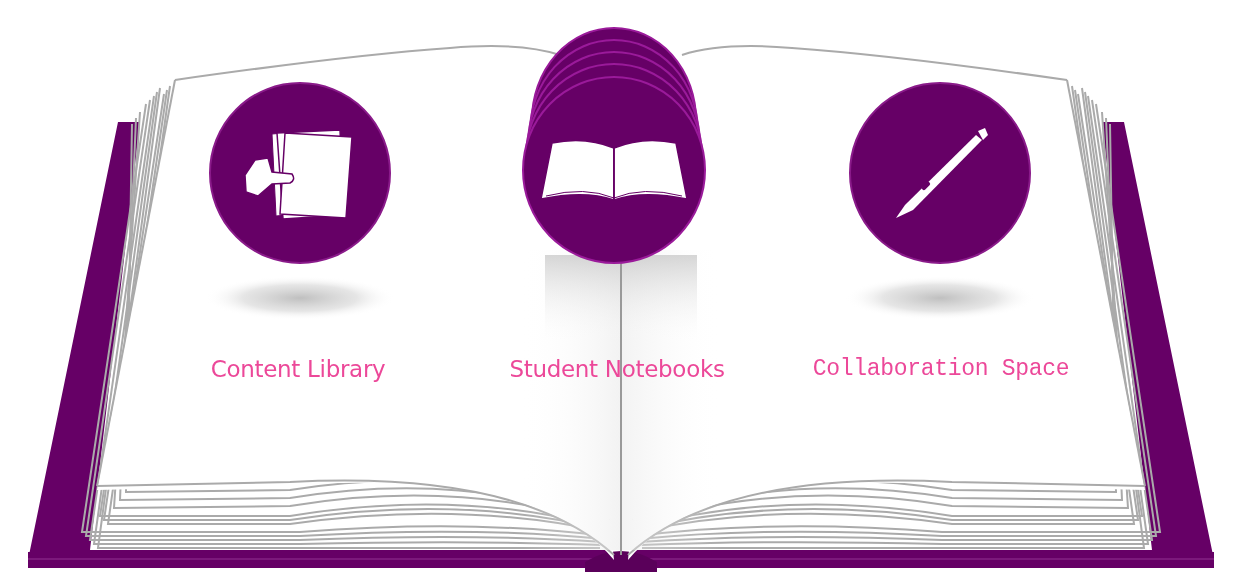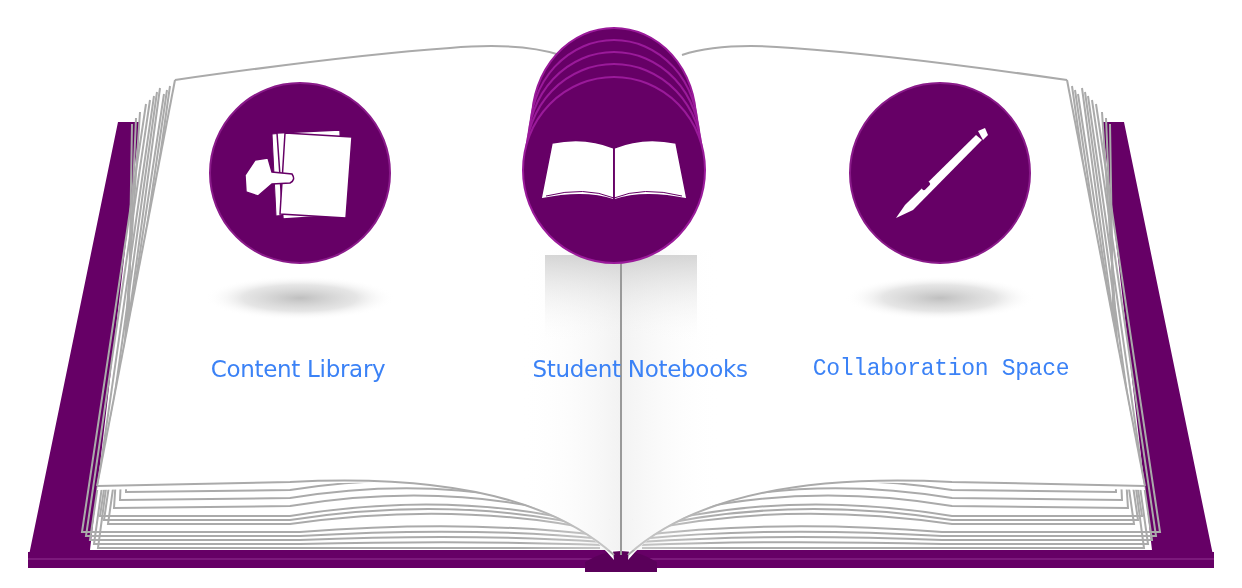--- a/index.html
+++ b/index.html
@@ -2,21 +2,21 @@
 <html><head>
 <meta charset="utf-8">
 <style>
   html, body { margin: 0; padding: 0; background: #ffffff; }
   body { width: 1242px; height: 588px; position: relative; overflow: hidden; }
   #book-svg { position: absolute; left: 0; top: 0; width: 1242px; height: 588px; }
   .label {
     position: absolute;
     font-family: "DejaVu Sans", sans-serif;
     font-size: 23px;
-    color: #3b82f6;
+    color: #ec4899;
     white-space: nowrap;
     transform: translateX(-50%);
     letter-spacing: -0.3px;
     text-align: center;
   }
   .hotspot { position: absolute; border-radius: 50%; cursor: pointer; }
 </style>
 </head>
 <body>
 
@@ -130,14 +130,14 @@
       <rect x="921" y="184" width="10" height="4" rx="2" fill="#660066" transform="rotate(-45 926 186)"></rect>
     </g>
   </g>
 </svg>
 
 <div class="hotspot" style="left:210px;top:83px;width:180px;height:180px;"></div>
 <div class="hotspot" style="left:523px;top:30px;width:182px;height:234px;"></div>
 <div class="hotspot" style="left:850px;top:83px;width:180px;height:180px;"></div>
 
 <div class="label" style="left:298px;top:356px;">Content Library</div>
-<div class="label" style="left:617px;top:356px;margin-left:23px;">Student Notebooks</div>
+<div class="label" style="left:617px;top:356px;">Student Notebooks</div>
 <div class="label" style="left:941px;top:356px;font-family:Liberation Mono, monospace;">Collaboration Space</div>
 
 </body></html>

